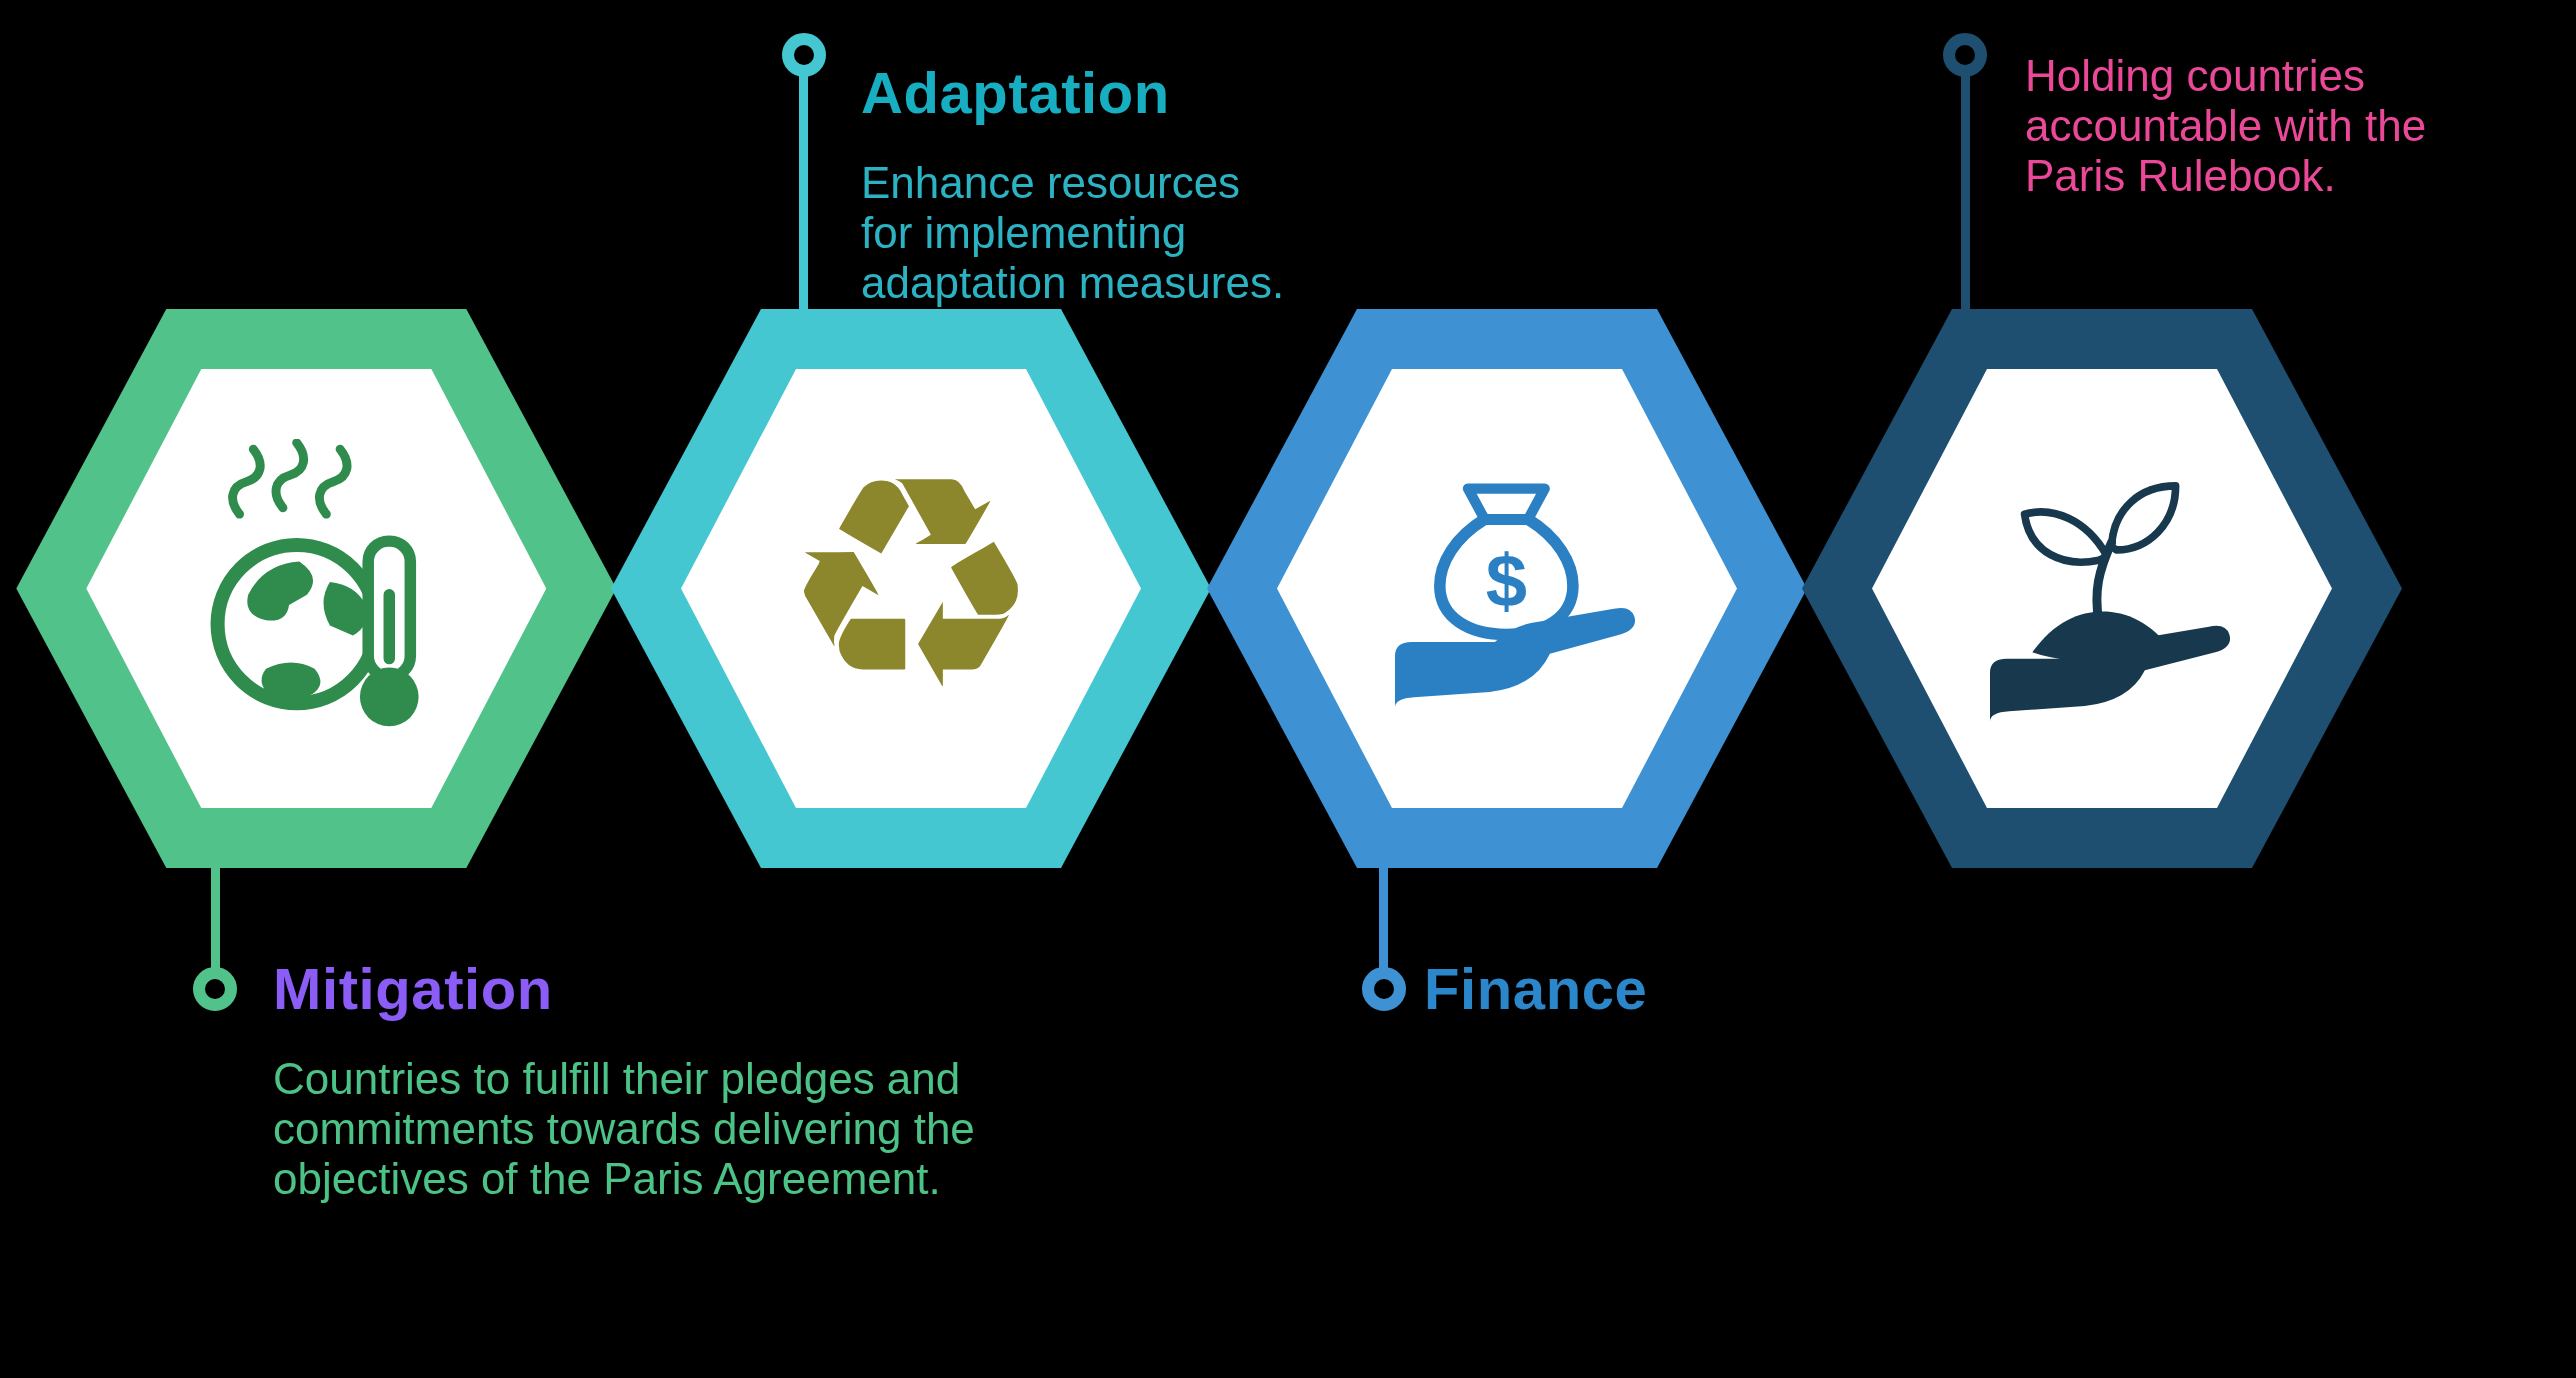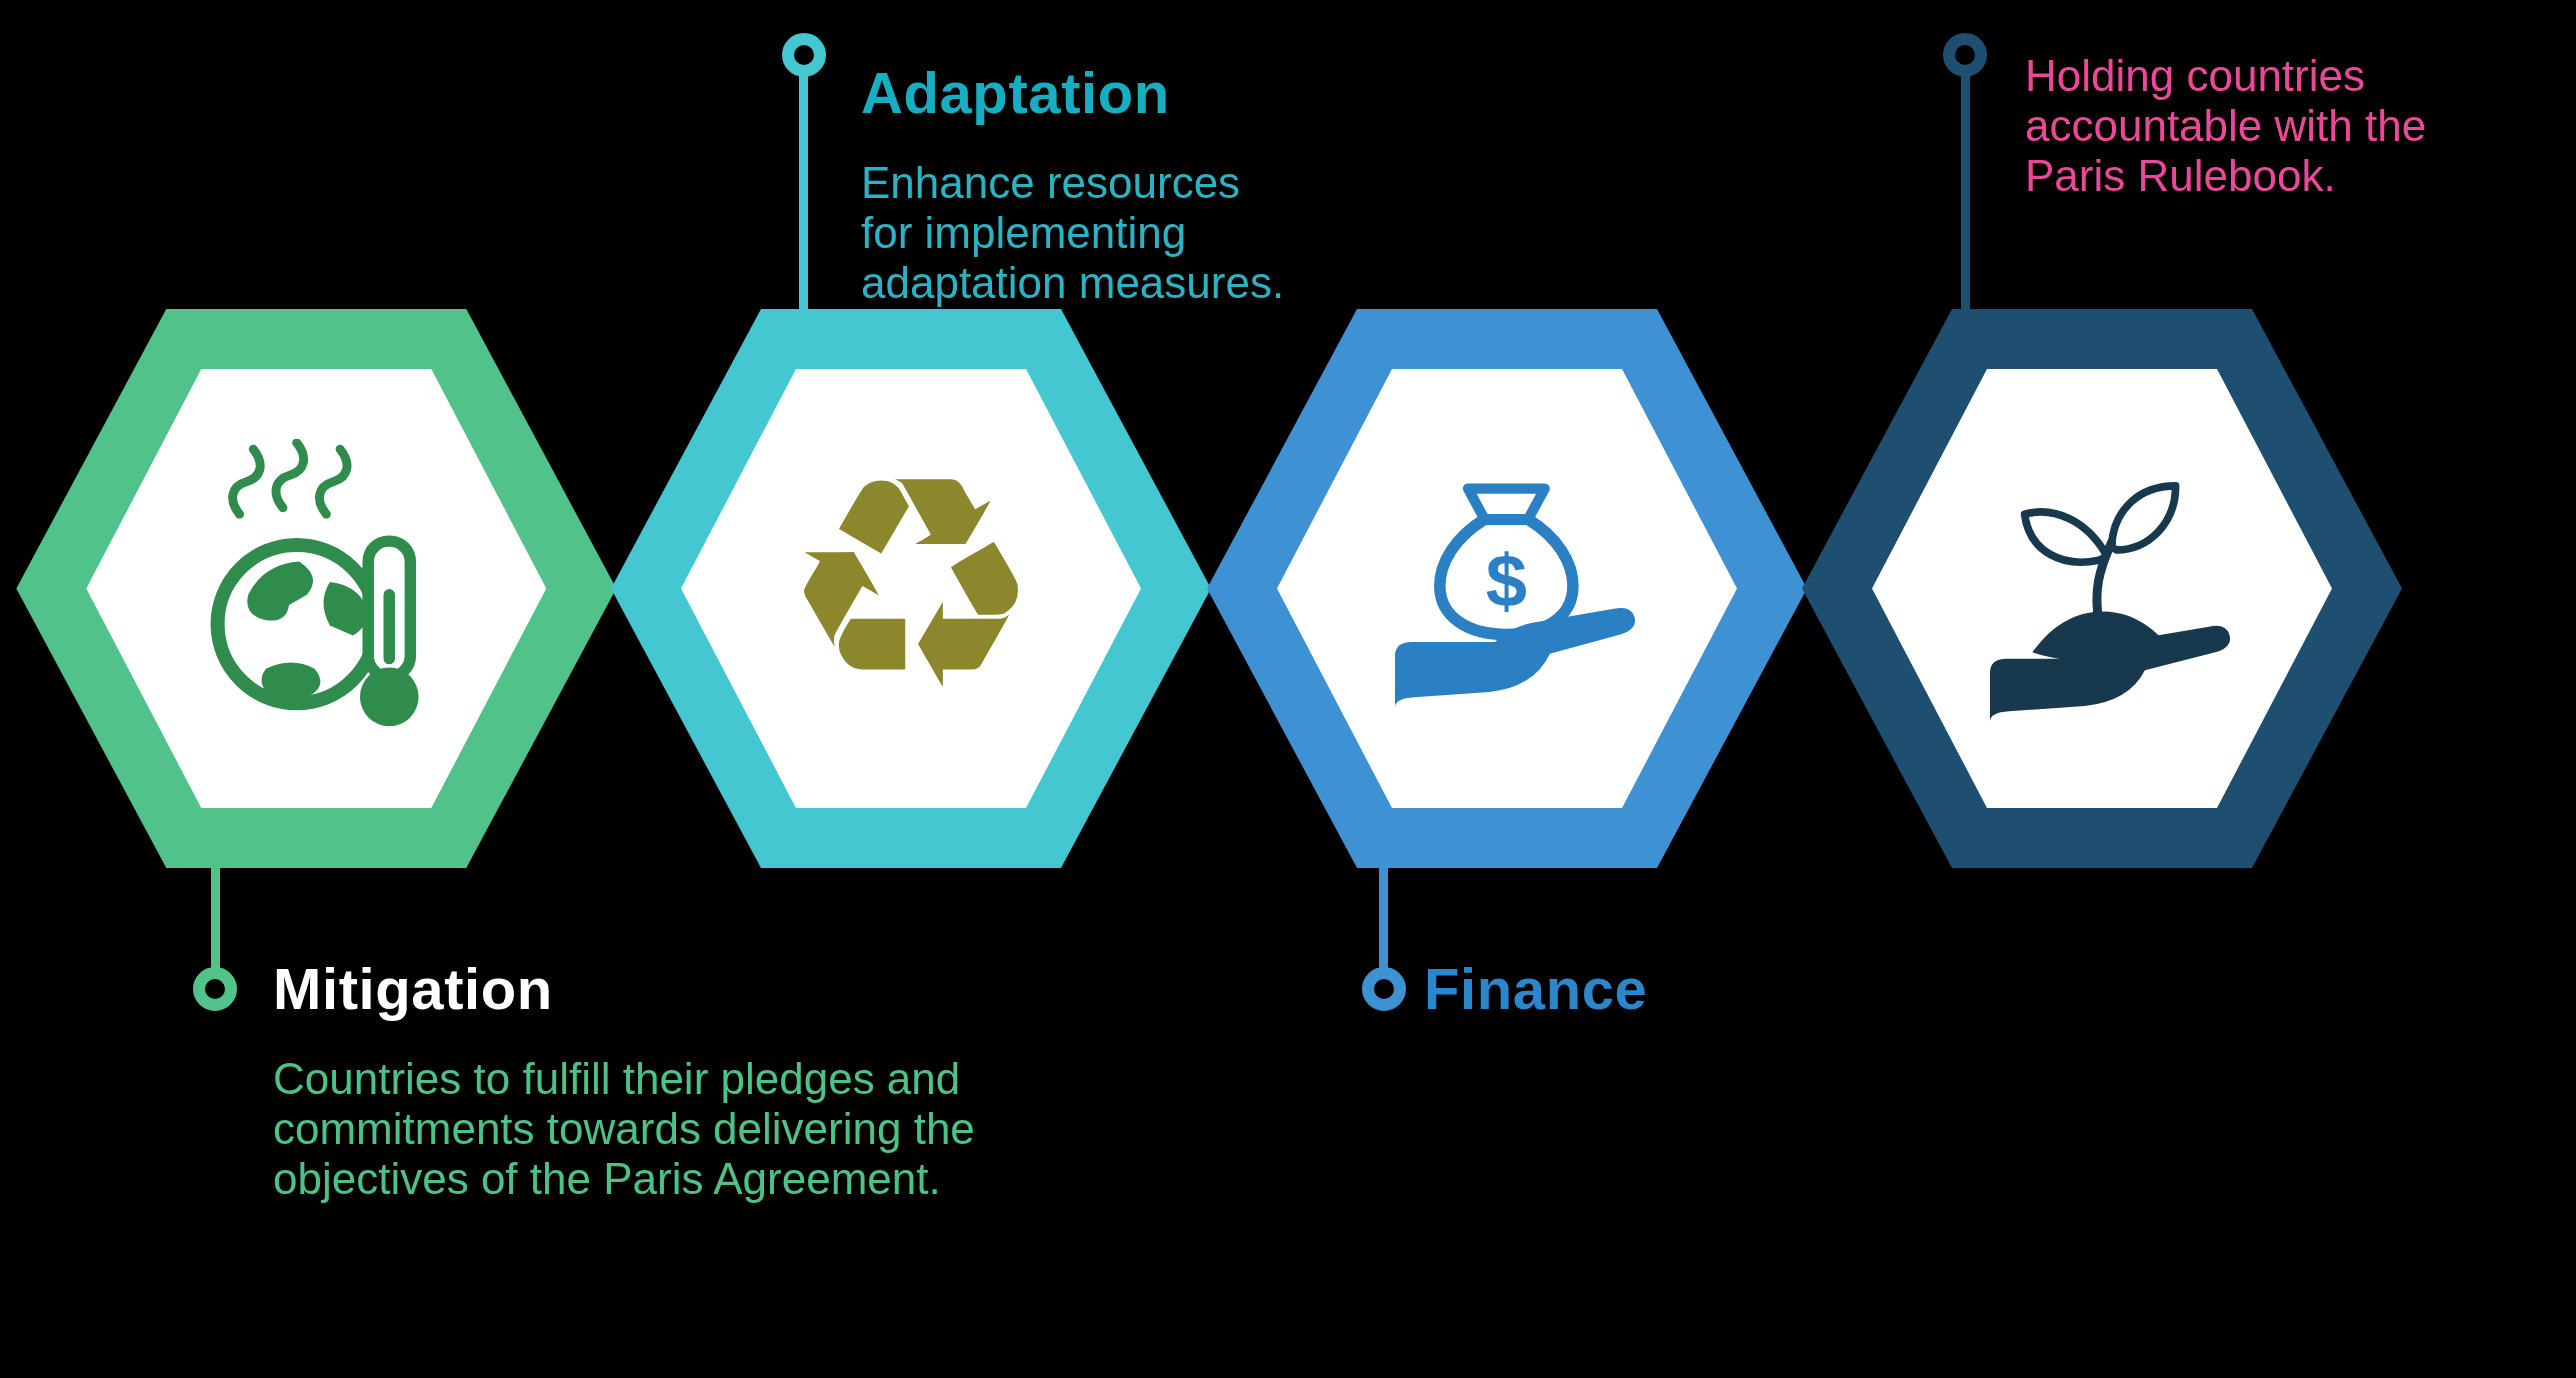--- a/index.html
+++ b/index.html
@@ -136,21 +136,21 @@
 adaptation measures.</div>
 </div>
 
 <div class="label" style="left:2025px; top:19px; width:550px">
   <div class="label-desc" style="color: #ec4899;">Holding countries
 accountable with the
 Paris Rulebook.</div>
 </div>
 
 <div class="label" style="left:273px; top:955px">
-  <div class="label-title" style="color: #ffffff;">Mitigation</div>
+  <div class="label-title" style="color: #8b5cf6;">Mitigation</div>
   <div class="label-desc" style="color: rgb(76, 194, 135);">Countries to fulfill their pledges and
 commitments towards delivering the
 objectives of the Paris Agreement.</div>
 </div>
 
 <div class="label" style="left:1424px; top:955px">
   <div class="label-title" style="color: rgb(44, 135, 202);">Finance</div>
 </div>
 
 

